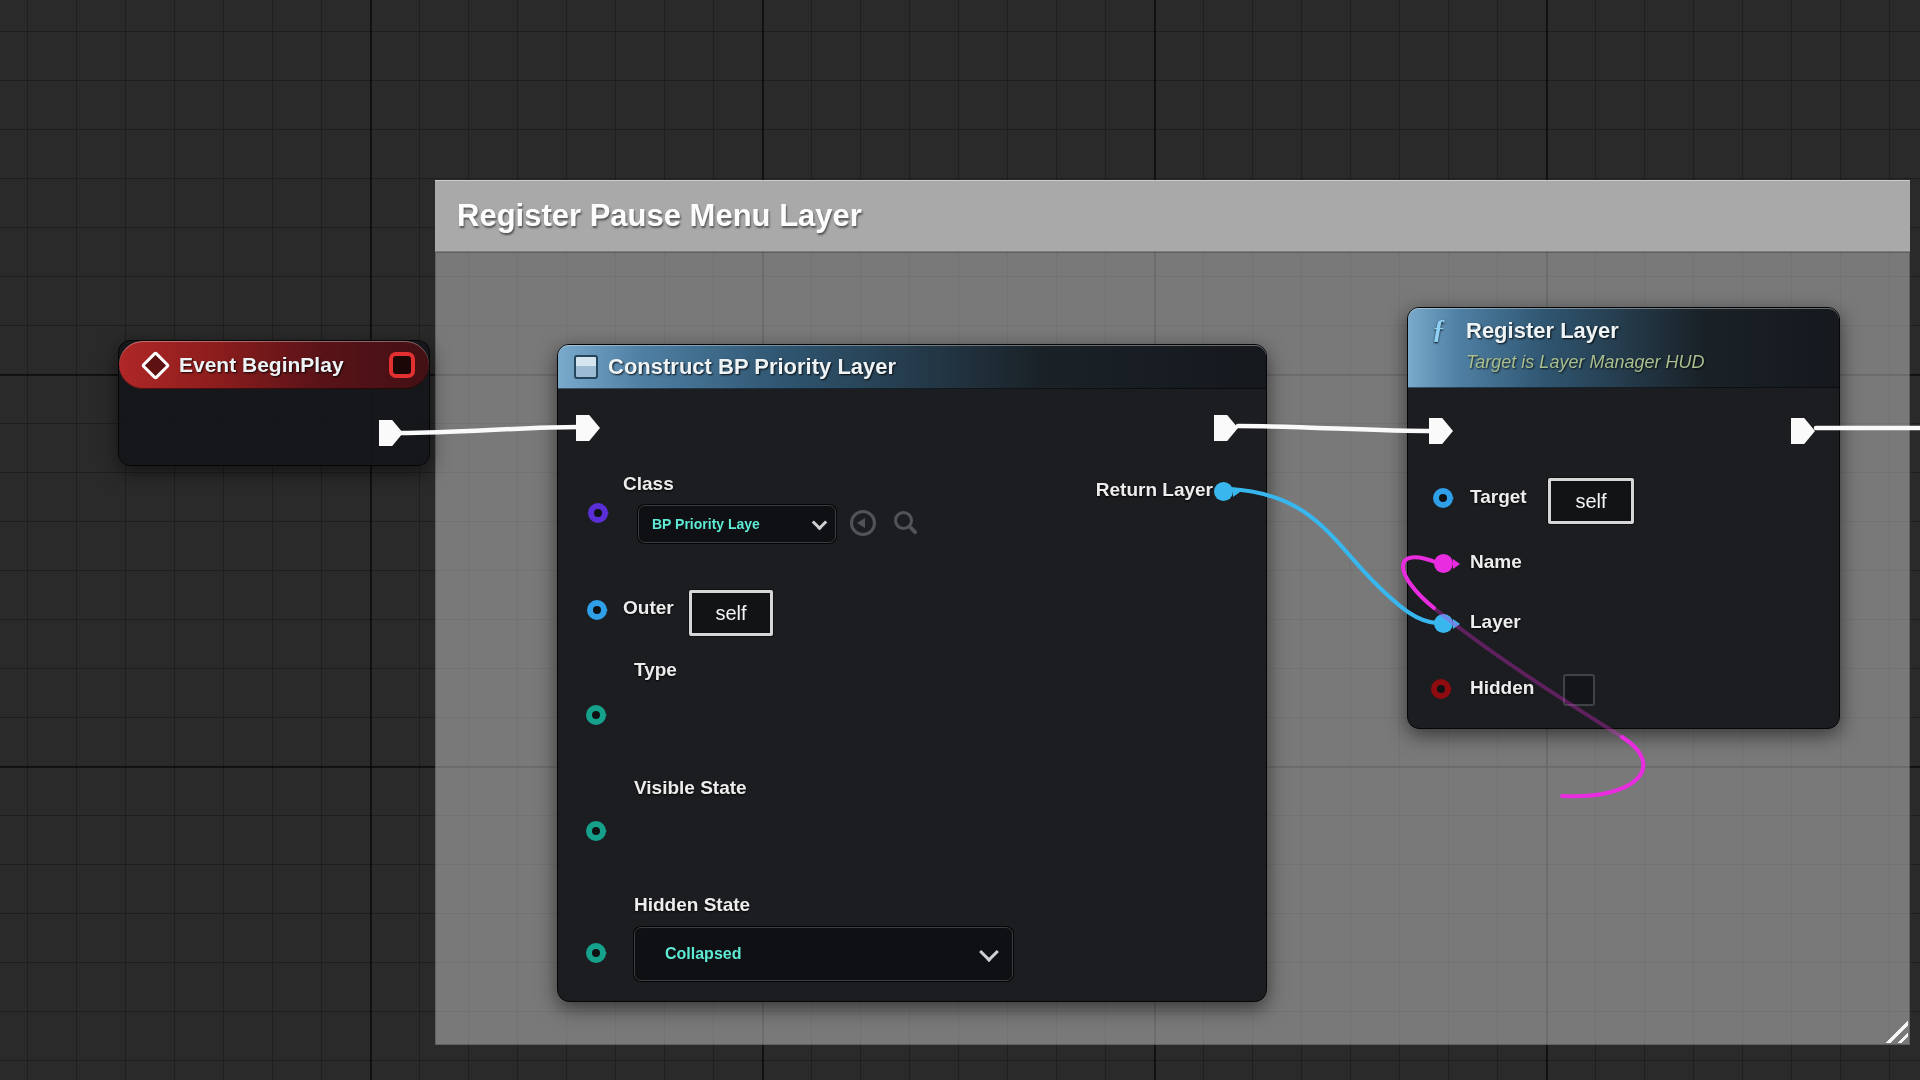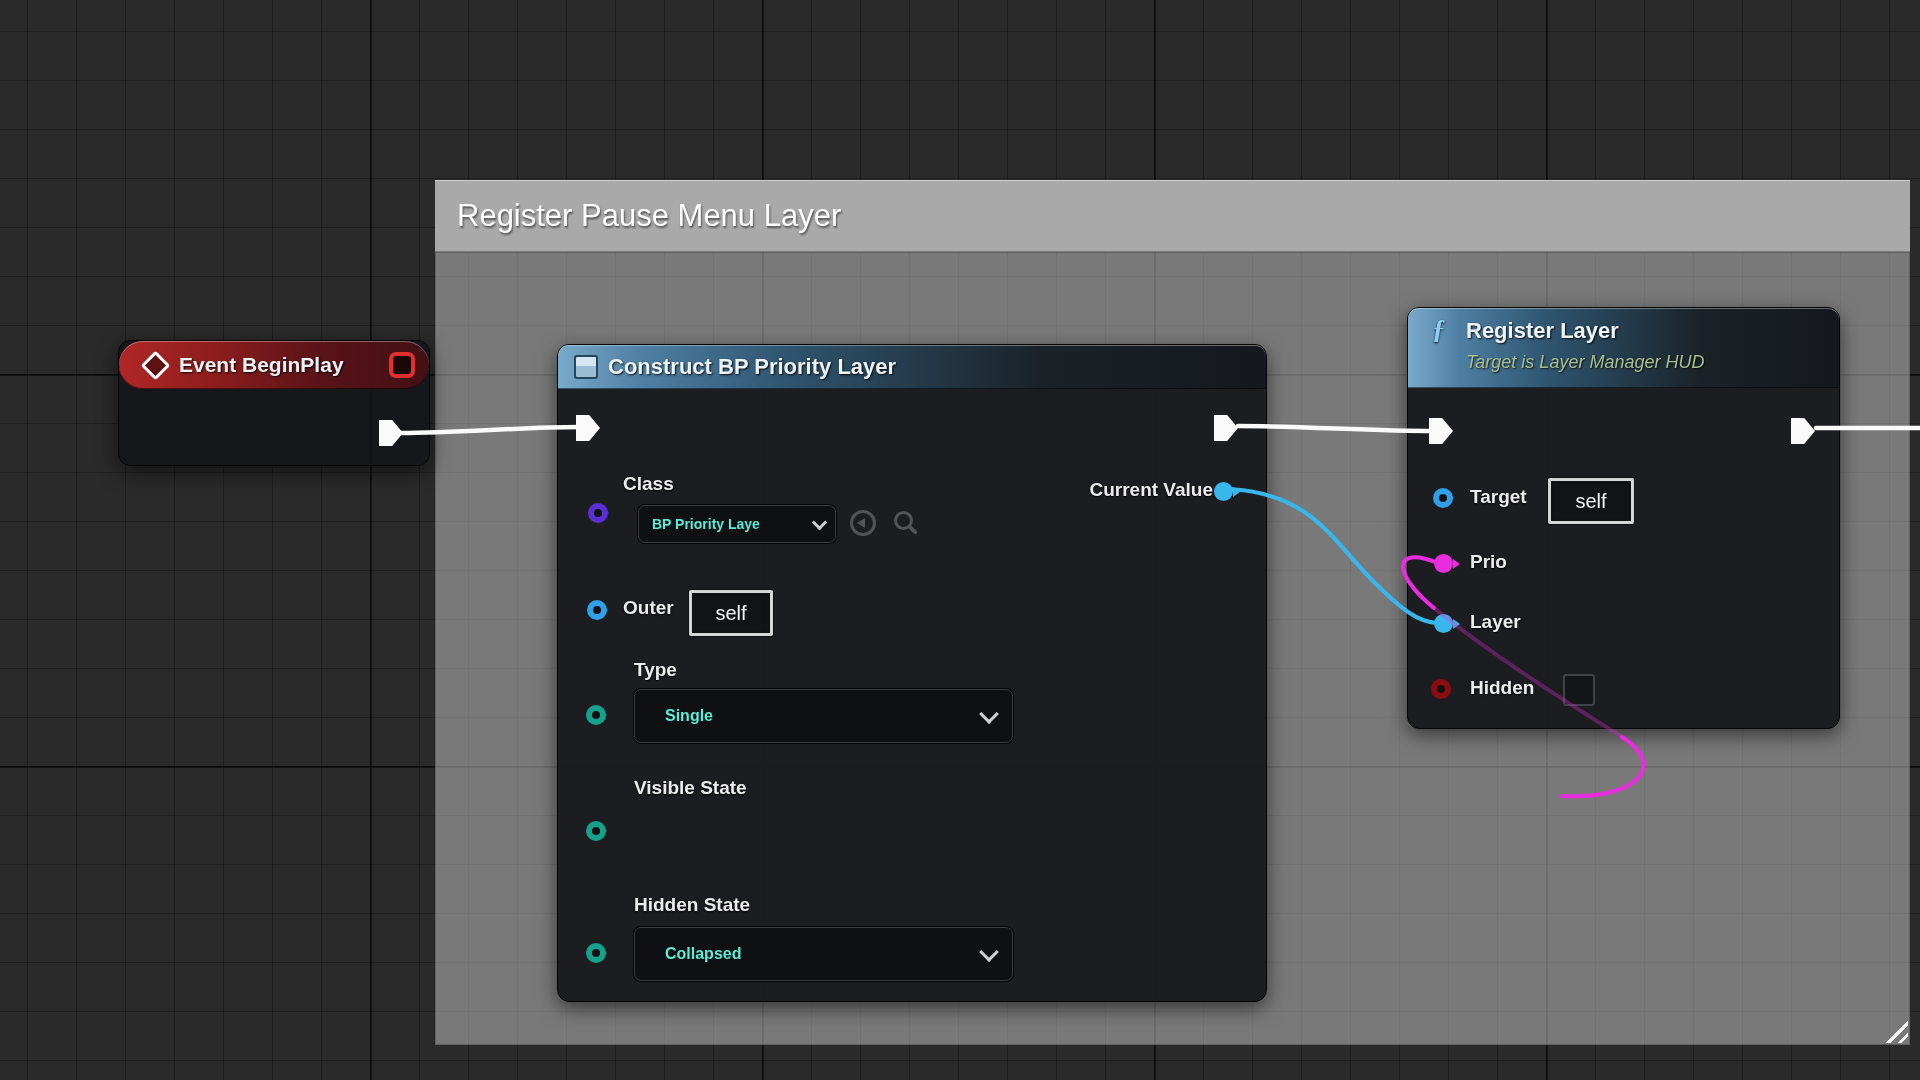--- a/index.html
+++ b/index.html
@@ -12,21 +12,21 @@
       linear-gradient(90deg, rgba(0,0,0,.55) 2px, transparent 2px),
       linear-gradient(rgba(0,0,0,.25) 1px, transparent 1px),
       linear-gradient(90deg, rgba(0,0,0,.25) 1px, transparent 1px);
     background-size:392px 392px,392px 392px,49px 49px,49px 49px;
     background-position:-22px -18px,-22px -18px,-22px -18px,-22px -18px;
   }
   
   .comment{position:absolute;left:435px;top:180px;width:1475px;height:865px;z-index:1;}
   .comment-header{position:absolute;left:0;top:0;right:0;height:72px;background:#a9a9a9;
     box-shadow:inset 0 1px 0 rgba(255,255,255,.4), inset 0 -1px 0 rgba(0,0,0,.25);}
-  .comment-title{display:block;line-height:72px;padding-left:22px;font-size:31px;font-weight:normal;color:#fdfdfd;
+  .comment-title{display:block;line-height:72px;padding-left:22px;font-size:31px;font-weight:bold;color:#fdfdfd;
     text-shadow:1px 2px 2px rgba(0,0,0,.5);}
   .comment-body{position:absolute;left:0;top:72px;right:0;bottom:0;background:rgba(200,200,200,.5);
     box-shadow:inset 0 0 0 1px rgba(0,0,0,.2);}
   .comment-resize{position:absolute;right:2px;bottom:2px;width:28px;height:28px;
     clip-path:polygon(100% 0,100% 100%,0 100%);
     background:repeating-linear-gradient(135deg,#f5f5f5 0 3px,transparent 3px 8px);}
   
   .node{position:absolute;z-index:10;border-radius:12px;background:rgba(21,22,25,.92);
     border:1px solid #060606;box-shadow:0 6px 20px rgba(0,0,0,.55);}
   .node-header{position:absolute;left:0;top:0;right:0;border-radius:11px 11px 0 0;
@@ -126,57 +126,53 @@
     <span class="search-icon" style="left:334px;top:164px;"></span>
 
     <span class="pin hollow" style="--c:#2f9fe8;left:29px;top:255px;"></span>
     <span class="pin-label" style="left:65px;top:252px;">Outer</span>
     <div class="selfbox" style="left:131px;top:245px;width:78px;height:40px;">
       <span>self</span>
     </div>
 
     <span class="pin-label" style="left:76px;top:314px;">Type</span>
     <span class="pin hollow" style="--c:#16a18c;left:28px;top:360px;"></span>
-    <div class="dd" style="left:76px;top:344px;width:377px;height:52px;">
-      <span class="dd-text">Single</span>
-      <span class="chev"></span>
-    </div>
 
     <span class="pin-label" style="left:76px;top:432px;">Visible State</span>
     <span class="pin hollow" style="--c:#16a18c;left:28px;top:476px;"></span>
 
     <span class="pin-label" style="left:76px;top:549px;">Hidden State</span>
     <span class="pin hollow" style="--c:#16a18c;left:28px;top:598px;"></span>
     <div class="dd" style="left:76px;top:582px;width:377px;height:52px;">
       <span class="dd-text">Collapsed</span>
       <span class="chev"></span>
     </div>
 
-    <span class="pin-label" style="right:53px;top:134px;left:auto;">Current Value</span>
+    <span class="pin-label" style="right:53px;top:134px;left:auto;">Return Layer</span>
     <span class="pin filled" style="--c:#38b7ee;left:656px;top:137px;"></span>
   </div>
 
   <div class="node" style="left:1407px;top:307px;width:431px;height:420px;">
     <div class="node-header hdr-blue" style="height:80px;">
       <span class="fn-icon" style="left:24px;top:6px;">ƒ</span>
       <span class="node-title" style="position:absolute;left:58px;top:10px;font-size:22px;">Register Layer</span>
       <span class="node-subtitle" style="position:absolute;left:58px;top:44px;font-size:18px;">Target is Layer Manager HUD</span>
     </div>
 
     <span class="exec-pin" style="left:21px;top:110px;"></span>
     <span class="exec-pin" style="left:383px;top:110px;"></span>
 
     <span class="pin hollow" style="--c:#2f9fe8;left:25px;top:180px;"></span>
     <span class="pin-label" style="left:62px;top:178px;text-align:right;">Target</span>
     <div class="selfbox" style="left:140px;top:170px;width:80px;height:40px;">
       <span>self</span>
     </div>
 
     <span class="pin filled" style="--c:#ea2ce0;left:26px;top:246px;"></span>
-    <span class="pin-label" style="left:62px;top:243px;">Prio</span>
+    <span class="pin-label" style="left:62px;top:243px;">Name</span>
 
     <span class="pin filled" style="--c:#38b7ee;left:26px;top:306px;"></span>
     <span class="pin-label" style="left:62px;top:303px;">Layer</span>
 
     <span class="pin hollow" style="--c:#8e0c10;left:23px;top:371px;"></span>
     <span class="pin-label" style="left:62px;top:369px;">Hidden</span>
     <span class="checkbox" style="left:155px;top:366px;"></span>
   </div>
 
 

